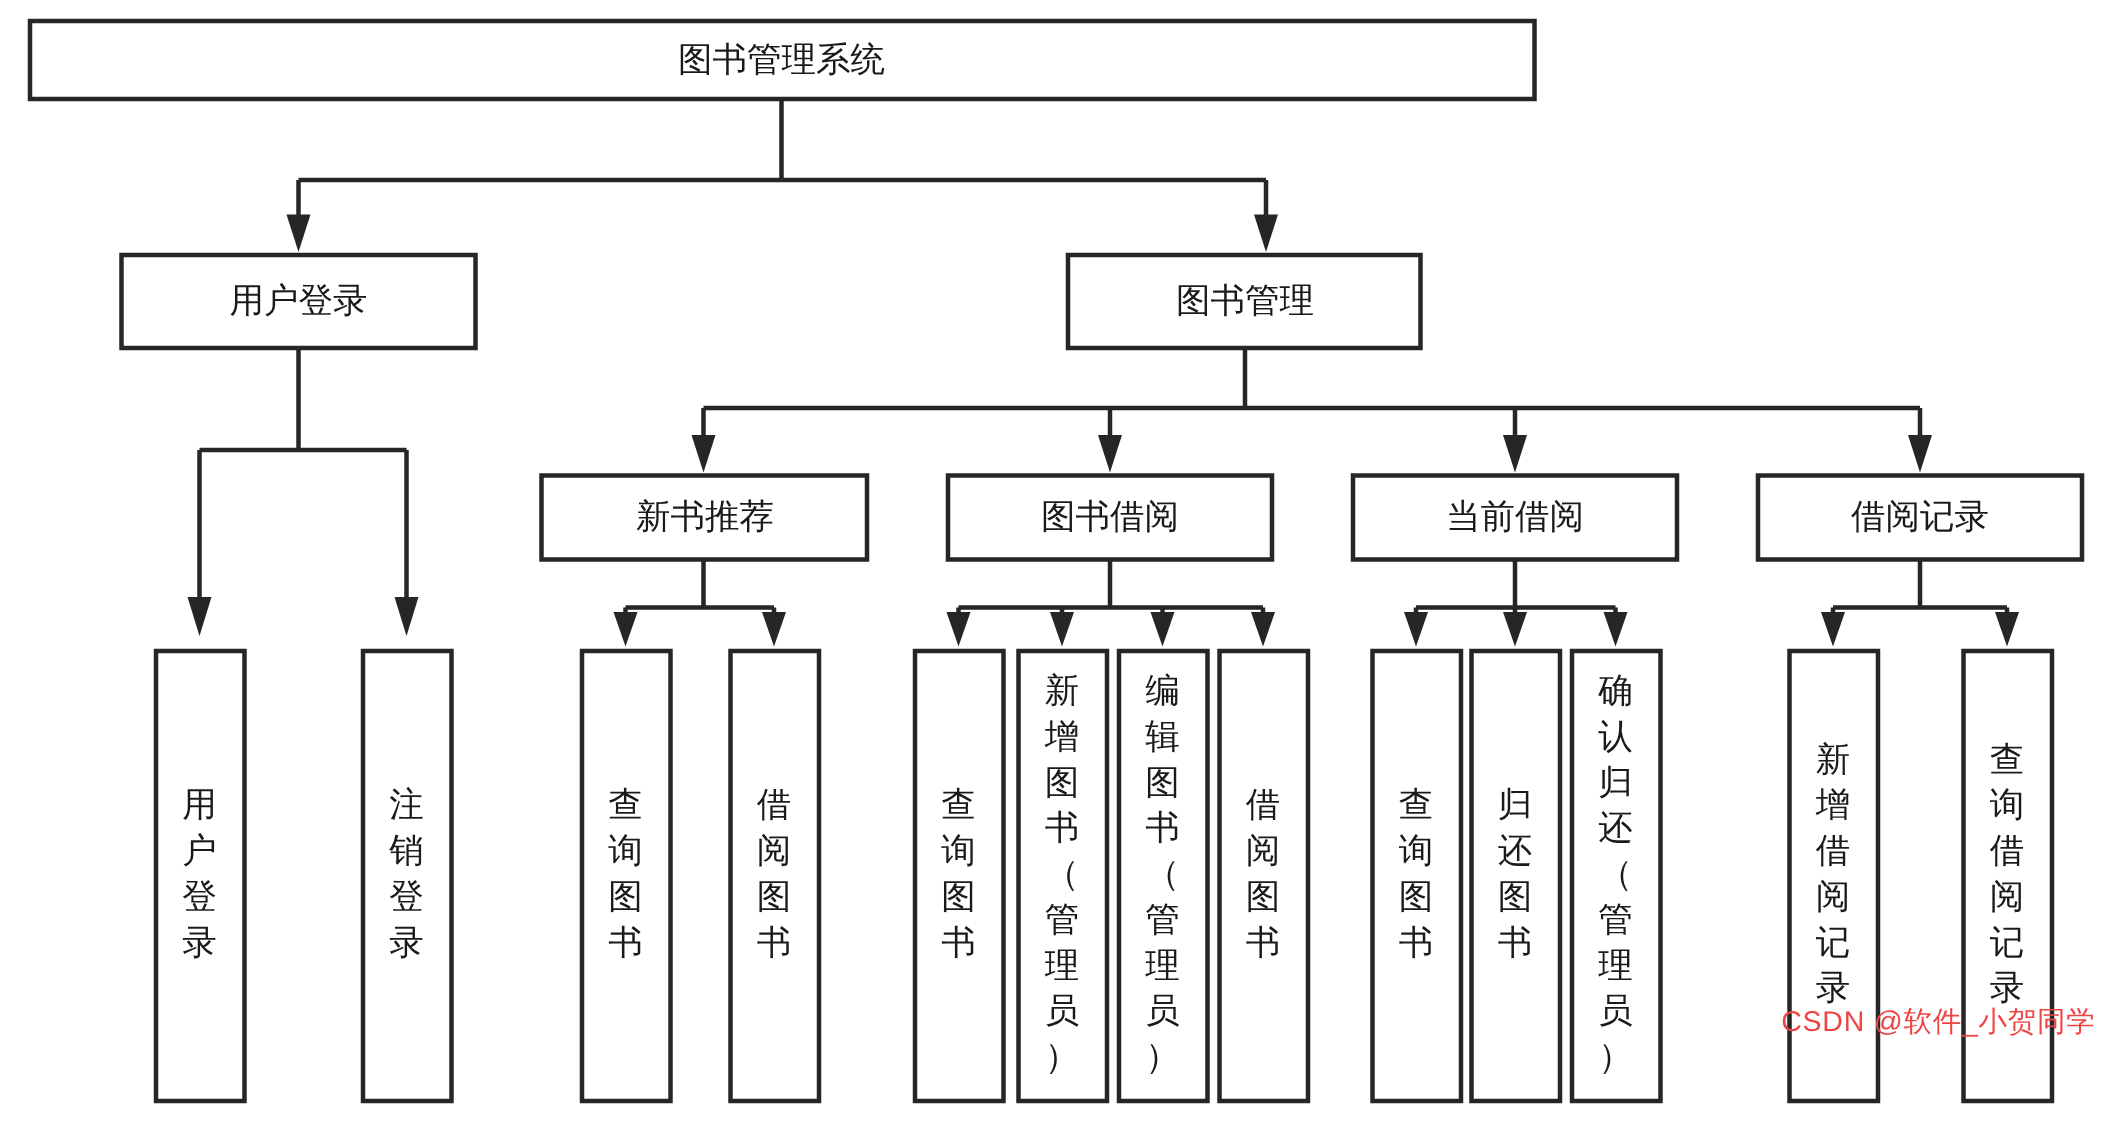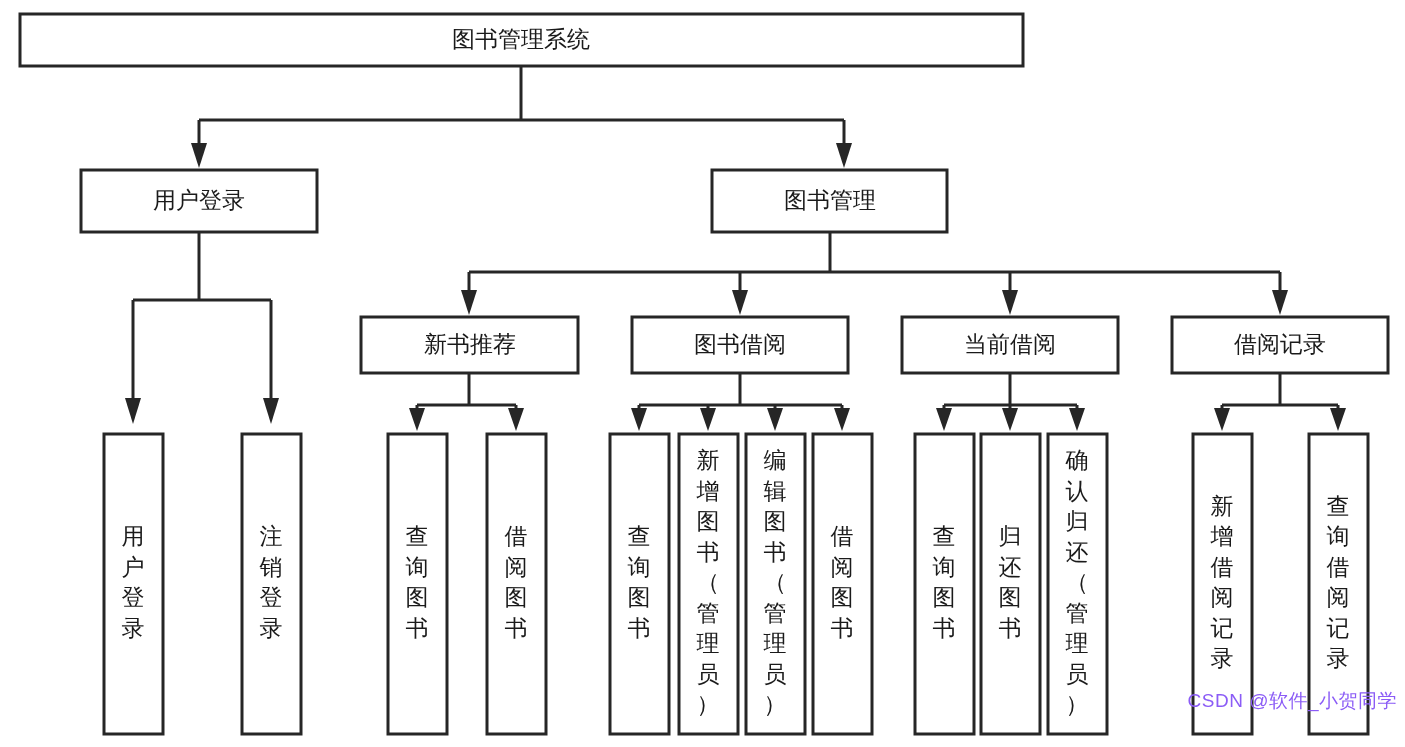--- a/index.html
+++ b/index.html
@@ -48,24 +48,24 @@
   }
   .node-label-v {
     font-family: "Liberation Sans", "DejaVu Sans", sans-serif;
     font-size: 23px;
     fill: #1a1a1a;
     text-anchor: middle;
   }
   .watermark {
     position: absolute;
     right: 8px;
-    bottom: 4px;
+    bottom: 24px;
     font-family: "Liberation Sans", "DejaVu Sans", sans-serif;
     font-size: 19px;
-    color: #8b5cf6;
+    color: #ef4444;
     letter-spacing: 0.5px;
     white-space: nowrap;
     pointer-events: none;
   }
 </style>
 </head>
 <body>
 
 <div id="diagram-root">
 

